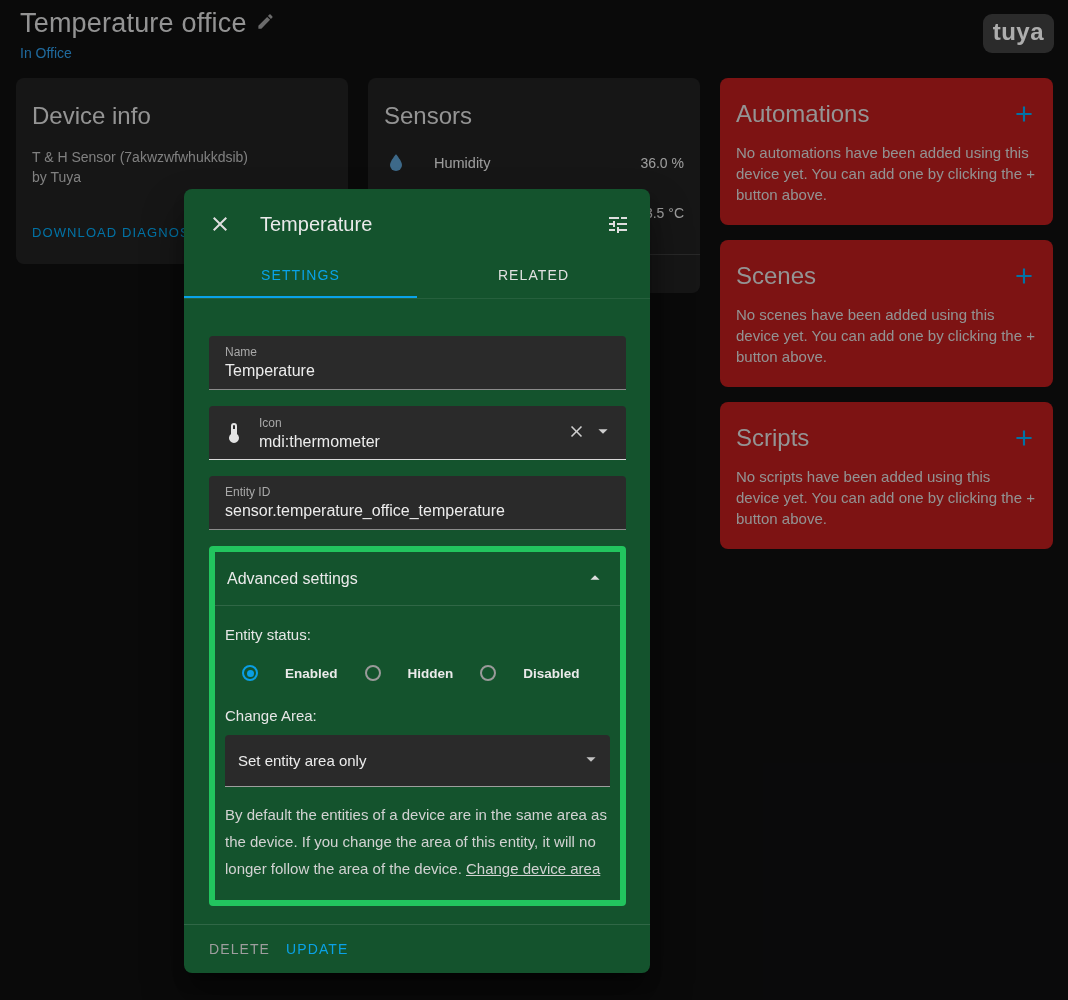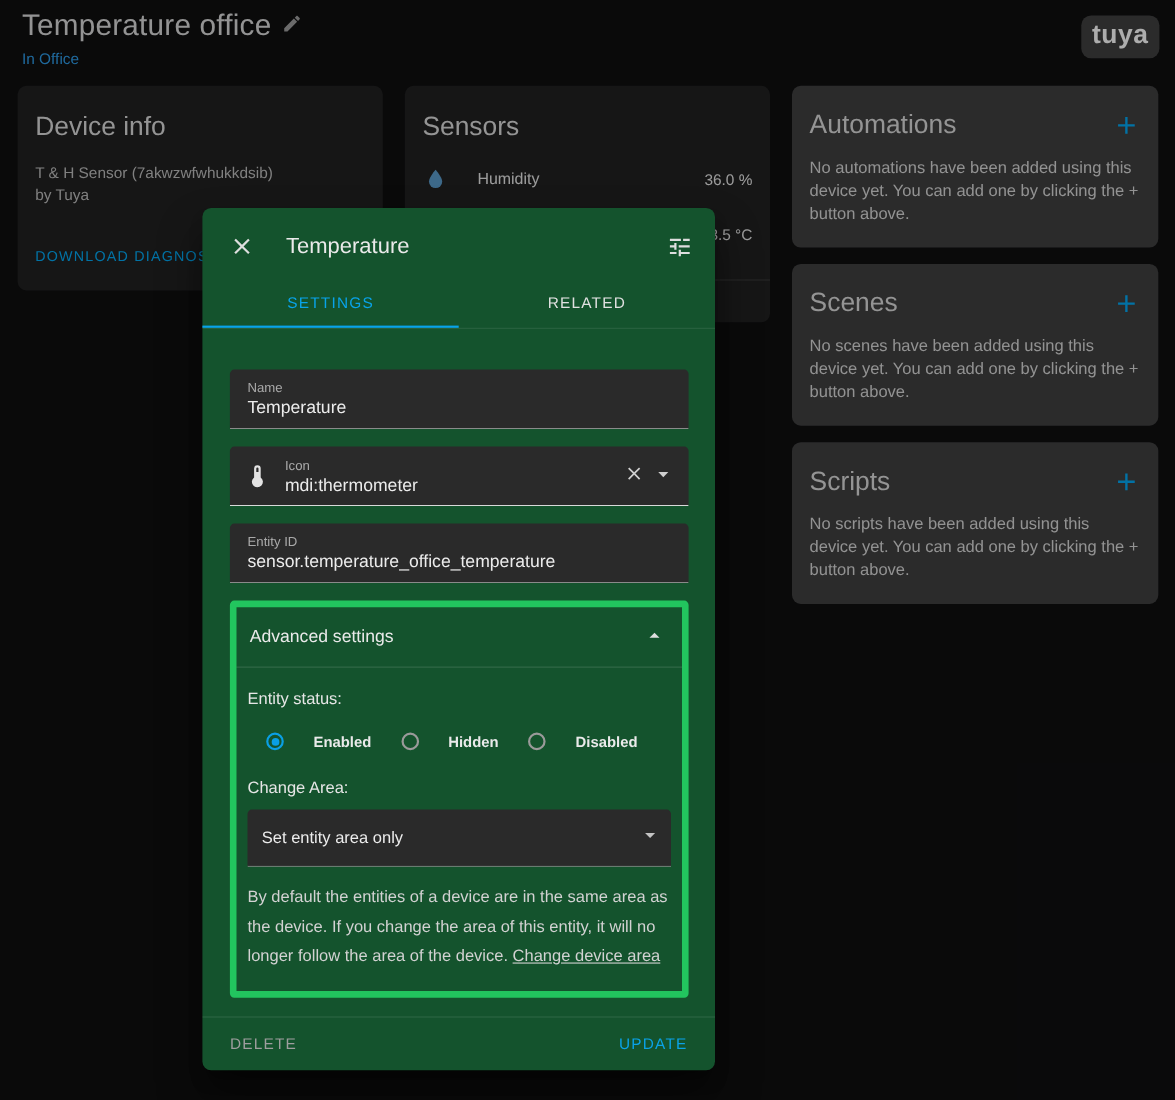--- a/index.html
+++ b/index.html
@@ -44,21 +44,21 @@
   #sensors-card .card-title { padding:0 16px; }
   .sensor-rows { margin-top:8px; }
   .sensor-row { display:flex; align-items:center; height:50px; padding:0 16px; }
   .sensor-icon { width:24px; height:24px; margin-right:26px; flex:0 0 auto; }
   .sensor-icon svg { width:24px; height:24px; fill:#5b9bca; }
   .sensor-label { flex:1; font-size:14.5px; color:#e6e6e6; }
   .sensor-value { font-size:14px; color:#e6e6e6; }
   .sensors-divider { margin-top:16px; border-top:1px solid rgba(255,255,255,.12); height:24px; }
 
   #right-col { position:absolute; left:720px; top:78px; width:333px; display:flex; flex-direction:column; gap:15px; }
-  .panel-card { background:#404040; border-radius:8px; padding:22px 16px 20px; }
+  .panel-card { background:#b91c1c; border-radius:8px; padding:22px 16px 20px; }
   .panel-head { display:flex; align-items:center; justify-content:space-between; }
   .plus-btn { background:none; border:none; padding:0; line-height:0; }
   .plus-btn svg { width:26px; height:26px; fill:#03a9f4; }
   .panel-text { margin-top:14px; font-size:15px; line-height:21px; color:#d8d8d8; }
 
   
   .scrim { position:absolute; inset:0; background:rgba(0,0,0,.32); z-index:5; }
 
   
   .dialog {
@@ -118,21 +118,21 @@
     border-radius:4px 4px 0 0; border-bottom:1px solid #9e9e9e;
     display:flex; align-items:center; padding:0 8px 0 13px;
   }
   .area-select .sel-value { flex:1; font-size:15px; color:#ececec; }
   .area-select svg { width:22px; height:22px; fill:#c3c3c3; }
   .help { margin-top:14px; font-size:15px; line-height:27px; color:#d2d2d2; }
   .help a { color:#d2d2d2; text-decoration:underline; }
 
   .dialog-footer {
     border-top:1px solid rgba(255,255,255,.12); height:49px;
-    display:flex; align-items:center; justify-content:space-between; padding:0 17px;
+    display:flex; align-items:center; padding:0 17px;
   }
   .txt-btn {
     background:none; border:none; font-family:inherit;
     font-size:14px; font-weight:500; letter-spacing:1.1px; padding:8px;
   }
   .btn-delete { color:#9e9e9e; }
   .btn-update { color:#0aa2e6; }
 </style>
 </head>
 <body>

